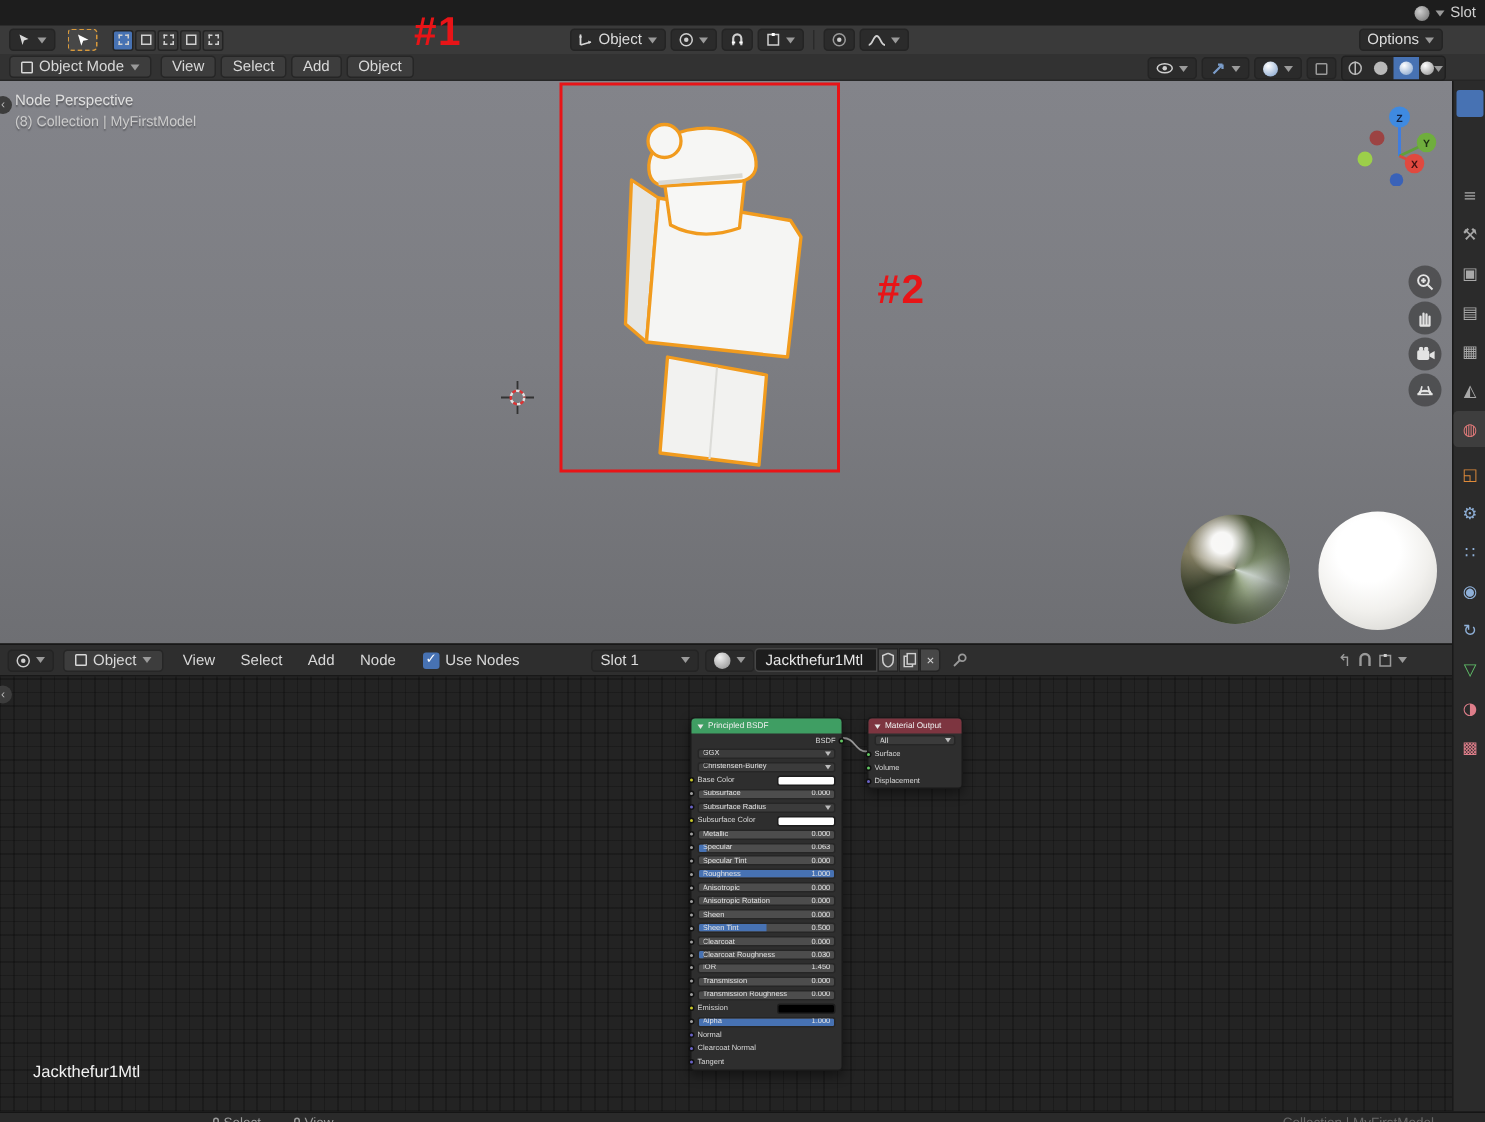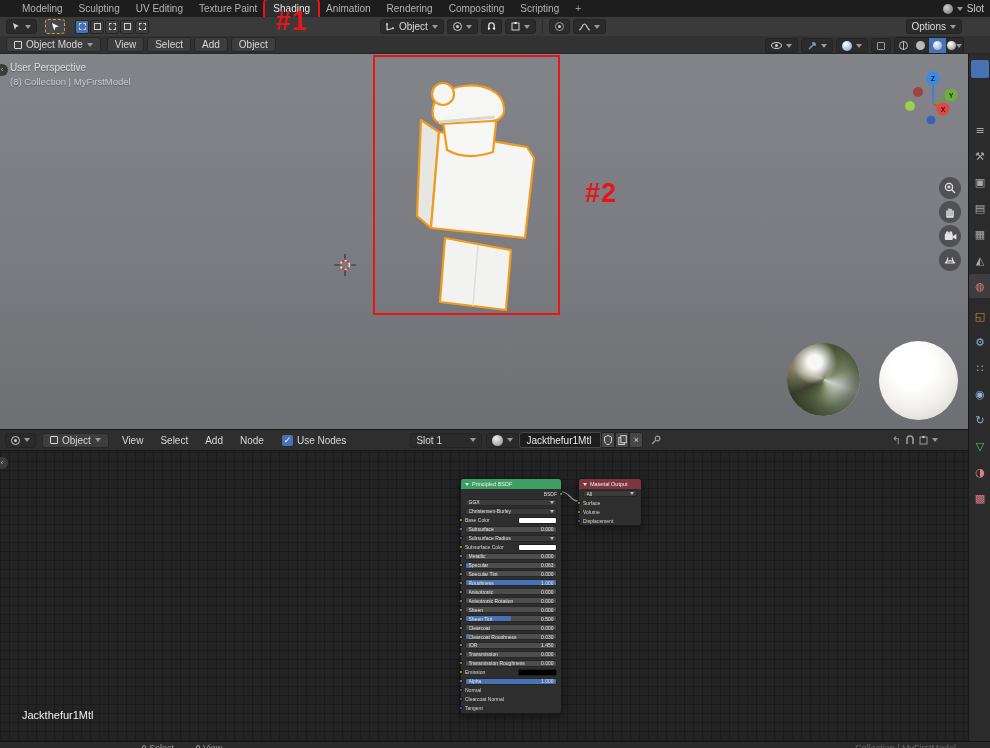--- a/index.html
+++ b/index.html
@@ -94,32 +94,20 @@
   
   #status{position:absolute;left:0;top:741px;width:990px;height:7px;background:#2a2a2a;border-top:1px solid #151515;overflow:hidden}
   .st-item{position:absolute;top:1px;font-size:9px;color:#9a9a9a;display:flex;gap:3px;align-items:center}
   .mouse-ico{width:4px;height:6px;border:1px solid #9a9a9a;border-radius:2px}
   svg{display:block}
 </style>
 </head>
 <body>
 
 <div id="topbar">
-  <div class="tabs">
-    <div class="tab">Modeling</div>
-    <div class="tab">Sculpting</div>
-    <div class="tab">UV Editing</div>
-    <div class="tab">Texture Paint</div>
-    <div class="tab active">Shading</div>
-    <div class="tab">Animation</div>
-    <div class="tab">Rendering</div>
-    <div class="tab">Compositing</div>
-    <div class="tab">Scripting</div>
-    <div class="tab add">+</div>
-  </div>
   <div id="scene-chip">
     <span class="scene-ico"></span>
     <span class="mini-caret"></span>
     <span>Slot</span>
   </div>
 </div>
 
 <div id="row2">
   <div class="btn dark" style="margin-left:6px">
     <svg width="9" height="9" viewBox="0 0 9 9">
@@ -233,21 +221,21 @@
       <div class="hcell">
           <span class="ball" style="background:radial-gradient(circle at 35% 30%,#fff,#8a8a8a)"></span>
           <span class="mini-caret"></span>
         </div>
     </div>
   </div>
 </div>
 
 <div id="viewport">
   <div class="edge-toggle">‹</div>
-  <div class="vp-text1">User Perspective</div>
+  <div class="vp-text1">Node Perspective</div>
   <div class="vp-text2">(8) Collection | MyFirstModel</div>
 
   <svg style="position:absolute;left:393px;top:4px" width="170" height="262" viewBox="0 0 170 262">
     <g stroke="#f19b1e" stroke-width="2.2" stroke-linejoin="round">
       <path d="M52,180 L118,192 L113,252 L47,244 Z" fill="#f2f2f0"></path>
       <path d="M28,62 L46,74 L38,170 L24,158 Z" fill="#e6e6e3"></path>
       <path d="M46,74 L134,89 L141,100 L132,180 L38,170 Z" fill="#f5f5f3"></path>
       <path d="M48,50 L104,56 L100,94 Q74,103 54,92 Z" fill="#f7f7f5"></path>
       <path d="M40,58 C33,22 109,16 111,50 C112,59 105,63 99,63 L48,66 C43,64 41,62 40,58 Z" fill="#f6f6f4"></path>
       <circle cx="50" cy="36" r="11" fill="#f6f6f4"></circle>
@@ -340,21 +328,21 @@
     <span class="mini-caret"></span>
   </div>
   <div class="menu" style="background:transparent;border:none">View</div>
   <div class="menu" style="background:transparent;border:none">Select</div>
   <div class="menu" style="background:transparent;border:none">Add</div>
   <div class="menu" style="background:transparent;border:none">Node</div>
   <div style="display:flex;align-items:center;margin-left:8px">
     <span class="chk">✓</span>
     <span style="font-size:10px;color:#d8d8d8">Use Nodes</span>
   </div>
-  <div class="btn dark" style="margin-left:64px;width:72px;justify-content:space-between">
+  <div class="btn dark" style="margin-left:48px;width:72px;justify-content:space-between">
     <span>Slot 1</span>
     <span class="mini-caret"></span>
   </div>
   <div class="btn dark" style="margin-left:4px">
     <span class="matball"></span>
     <span class="mini-caret"></span>
   </div>
   <div class="namefield">
     <span>Jackthefur1Mtl</span>
   </div>

